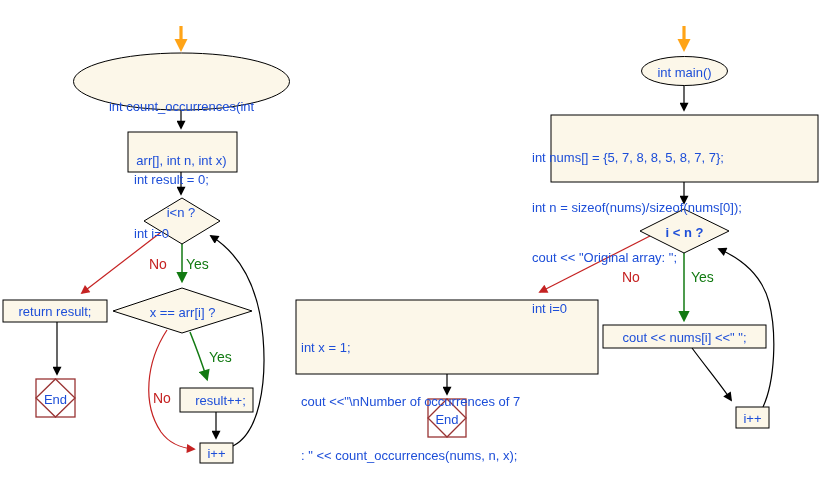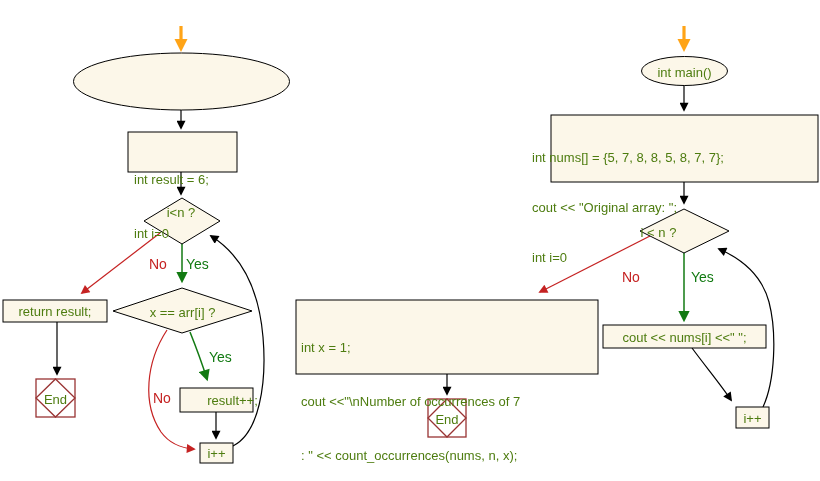--- a/index.html
+++ b/index.html
@@ -8,21 +8,21 @@
             font-family:"Liberation Sans", sans-serif; }
   svg.layer { position:absolute; left:0; top:0; }
   .node-fill   { fill:var(--node-fill,#FCF7E9); stroke:var(--node-border,#000); stroke-width:1; }
   .end-rect    { fill:var(--end-fill,#fff); stroke:var(--end-border,#993333); stroke-width:1.3; }
   .end-diamond { fill:none; stroke:var(--end-border,#993333); stroke-width:1.3; }
   .edge        { fill:none; stroke:var(--edge,#000); stroke-width:1.2; }
   .edge-red    { fill:none; stroke:var(--no,#C52222); stroke-width:1.2; }
   .edge-green  { fill:none; stroke:var(--yes,#127A12); stroke-width:1.5; }
   .entry-line  { stroke:var(--entry,#FFA417); stroke-width:3.2; }
   .entry-head  { fill:var(--entry,#FFA417); }
-  .txt { position:absolute; font-size:13px; line-height:17px; color:#4d7c0f; white-space:pre; }
+  .txt { position:absolute; font-size:13px; line-height:17px; color:#1d4ed8; white-space:pre; }
   .ctr { text-align:center; }
   .lbl { position:absolute; font-size:14px; white-space:pre; }
   .lbl-yes { color:var(--yes,#127A12); }
   .lbl-no  { color:var(--no,#C52222); }
 </style>
 </head>
 <body>
 
 <div class="canvas">
 
@@ -76,53 +76,58 @@
     <ellipse class="node-fill" cx="684.5" cy="71" rx="43" ry="14.5"></ellipse>
     <rect class="node-fill" x="551" y="115" width="267" height="67"></rect>
     <polygon class="node-fill" points="684,209 729,231 684,253 640,231"></polygon>
     <rect class="node-fill" x="603" y="325" width="163" height="23"></rect>
     <rect class="node-fill" x="736" y="407" width="33" height="21"></rect>
     <rect class="node-fill" x="296" y="300" width="302" height="74"></rect>
     <rect class="end-rect" x="428" y="399" width="38" height="38"></rect>
     <polygon class="end-diamond" points="447,399 466,418 447,437 428,418"></polygon>
   </svg>
 
+  <div class="txt ctr" style="left:73px; top:62px; width:217px; line-height:18px;">
+    <div>int count_occurrences(int</div>
+    <div>arr[], int n, int x)</div>
+  </div>
 
   <div class="txt" style="left:134px; top:135px; line-height:18px;">
-    <div>int result = 6;</div>
+    <div>int result = 0;</div>
     <div>int i=0</div>
   </div>
 
   <div class="txt ctr" style="left:142px; top:204px; width:78px;">i&lt;n ?</div>
 
   <div class="lbl lbl-no" style="left:149px; top:256px;">No</div>
   <div class="lbl lbl-yes" style="left:186px; top:256px;">Yes</div>
 
   <div class="txt ctr" style="left:113px; top:304px; width:139px;">x == arr[i] ?</div>
 
   <div class="txt ctr" style="left:3px; top:303px; width:104px;">return result;</div>
 
   <div class="lbl lbl-yes" style="left:209px; top:349px;">Yes</div>
   <div class="lbl lbl-no" style="left:153px; top:390px;">No</div>
 
-  <div class="txt ctr" style="left:196px; top:392px; width:73px;">result++;</div>
+  <div class="txt ctr" style="left:184px; top:392px; width:73px;">result++;</div>
 
   <div class="txt ctr" style="left:200px; top:445px; width:33px;">i++</div>
 
   <div class="txt ctr" style="left:36px; top:391px; width:39px;">End</div>
 
   <div class="txt ctr" style="left:642px; top:64px; width:85px;">int main()</div>
 
   <div class="txt" style="left:532px; top:116px; line-height:16.8px;">
     <div>int nums[] = {5, 7, 8, 8, 5, 8, 7, 7};</div>
+    <div>int n = sizeof(nums)/sizeof(nums[0]);</div>
     <div>cout &lt;&lt; "Original array: ";</div>
     <div>int i=0</div>
   </div>
 
-  <div class="txt ctr" style="left:614px; top:224px; width:89px;">i &lt; n ?</div>
+  <div class="txt ctr" style="left:640px; top:224px; width:89px;font-weight:bold;">i &lt; n ?</div>
 
   <div class="lbl lbl-no" style="left:622px; top:269px;">No</div>
   <div class="lbl lbl-yes" style="left:691px; top:269px;">Yes</div>
 
   <div class="txt ctr" style="left:603px; top:329px; width:163px;">cout &lt;&lt; nums[i] &lt;&lt;" ";</div>
 
   <div class="txt ctr" style="left:736px; top:410px; width:33px;">i++</div>
 
   <div class="txt" style="left:301px; top:303px; line-height:18px;">
     <div>int x = 1;</div>

